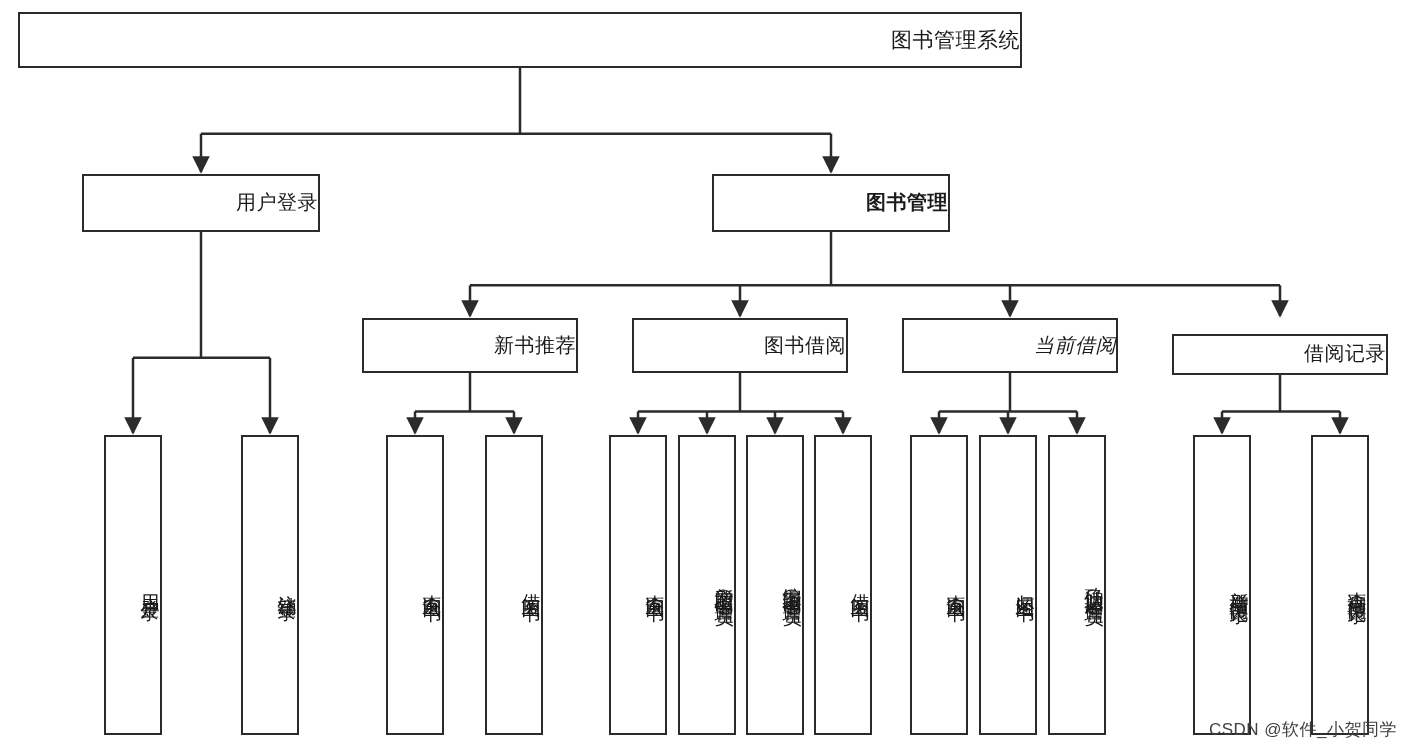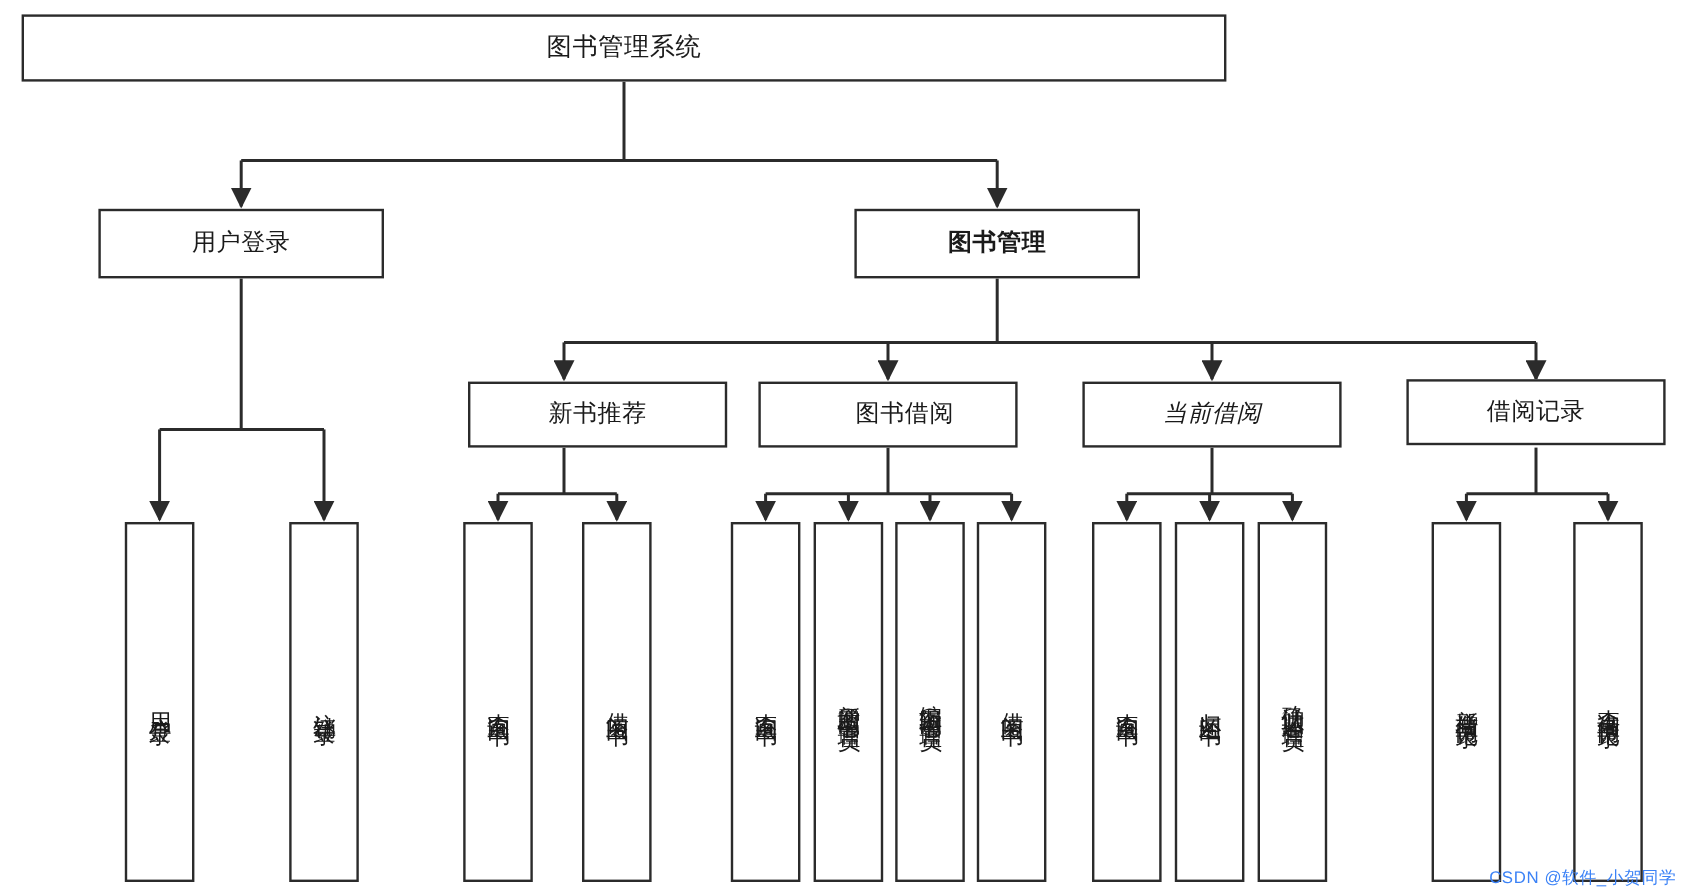--- a/index.html
+++ b/index.html
@@ -25,21 +25,21 @@
     height: 747px;
     pointer-events: none;
   }
   .node {
     position: absolute;
     box-sizing: border-box;
     background: #ffffff;
     border: 2px solid #2b2b2b;
     display: flex;
     align-items: center;
-    justify-content: center;
+    justify-content: flex-end;
     color: #1a1a1a;
   }
   .node.root   { font-size: 21px; }
   .node.level2 { font-size: 20px; }
   .node.leaf   { font-size: 19px; }
   .node .label {
     line-height: 1.18;
     letter-spacing: 0.5px;
     white-space: pre-wrap;
     text-align: center;
@@ -47,22 +47,22 @@
   .node.leaf .label {
     writing-mode: vertical-rl;
     text-orientation: upright;
     letter-spacing: 3px;
     line-height: 1.0;
   }
   .watermark {
     position: absolute;
     right: 8px;
     bottom: 6px;
-    font-size: 14px;
-    color: #3b82f6;
+    font-size: 17px;
+    color: #404040;
     letter-spacing: 0.5px;
     white-space: nowrap;
   }
 </style>
 </head>
 <body>
 
 <div id="canvas">
 
   <svg class="edges" viewBox="0 0 1405 747">
@@ -111,30 +111,30 @@
   <div id="node-layer">
       <div class="node root" style="left: 18px; top: 12px; width: 1004px; height: 56px;">
         <span class="label">图书管理系统</span>
       </div>
       <div class="node level2" style="left: 82px; top: 174px; width: 238px; height: 58px;">
         <span class="label">用户登录</span>
       </div>
       <div class="node level2" style="left: 712px; top: 174px; width: 238px; height: 58px; font-weight: bold;">
         <span class="label">图书管理</span>
       </div>
-      <div class="node level2 level3" style="left: 362px; top: 318px; width: 216px; height: 55px; margin-left: 28px;">
+      <div class="node level2 level3" style="left: 362px; top: 318px; width: 216px; height: 55px;">
         <span class="label">新书推荐</span>
       </div>
       <div class="node level2 level3" style="left: 632px; top: 318px; width: 216px; height: 55px; padding-left: 28px;">
         <span class="label">图书借阅</span>
       </div>
       <div class="node level2 level3" style="left: 902px; top: 318px; width: 216px; height: 55px; font-style: italic;">
         <span class="label">当前借阅</span>
       </div>
-      <div class="node level2 level3" style="left: 1172px; top: 316px; width: 216px; height: 55px;">
+      <div class="node level2 level3" style="left: 1172px; top: 334px; width: 216px; height: 41px; font-family: Liberation Mono, monospace;">
         <span class="label">借阅记录</span>
       </div>
       <div class="node leaf" style="left: 104px; top: 435px; width: 58px; height: 300px;">
         <span class="label">用户登录</span>
       </div>
       <div class="node leaf" style="left: 241px; top: 435px; width: 58px; height: 300px;">
         <span class="label">注销登录</span>
       </div>
       <div class="node leaf" style="left: 386px; top: 435px; width: 58px; height: 300px;">
         <span class="label">查询图书</span>

